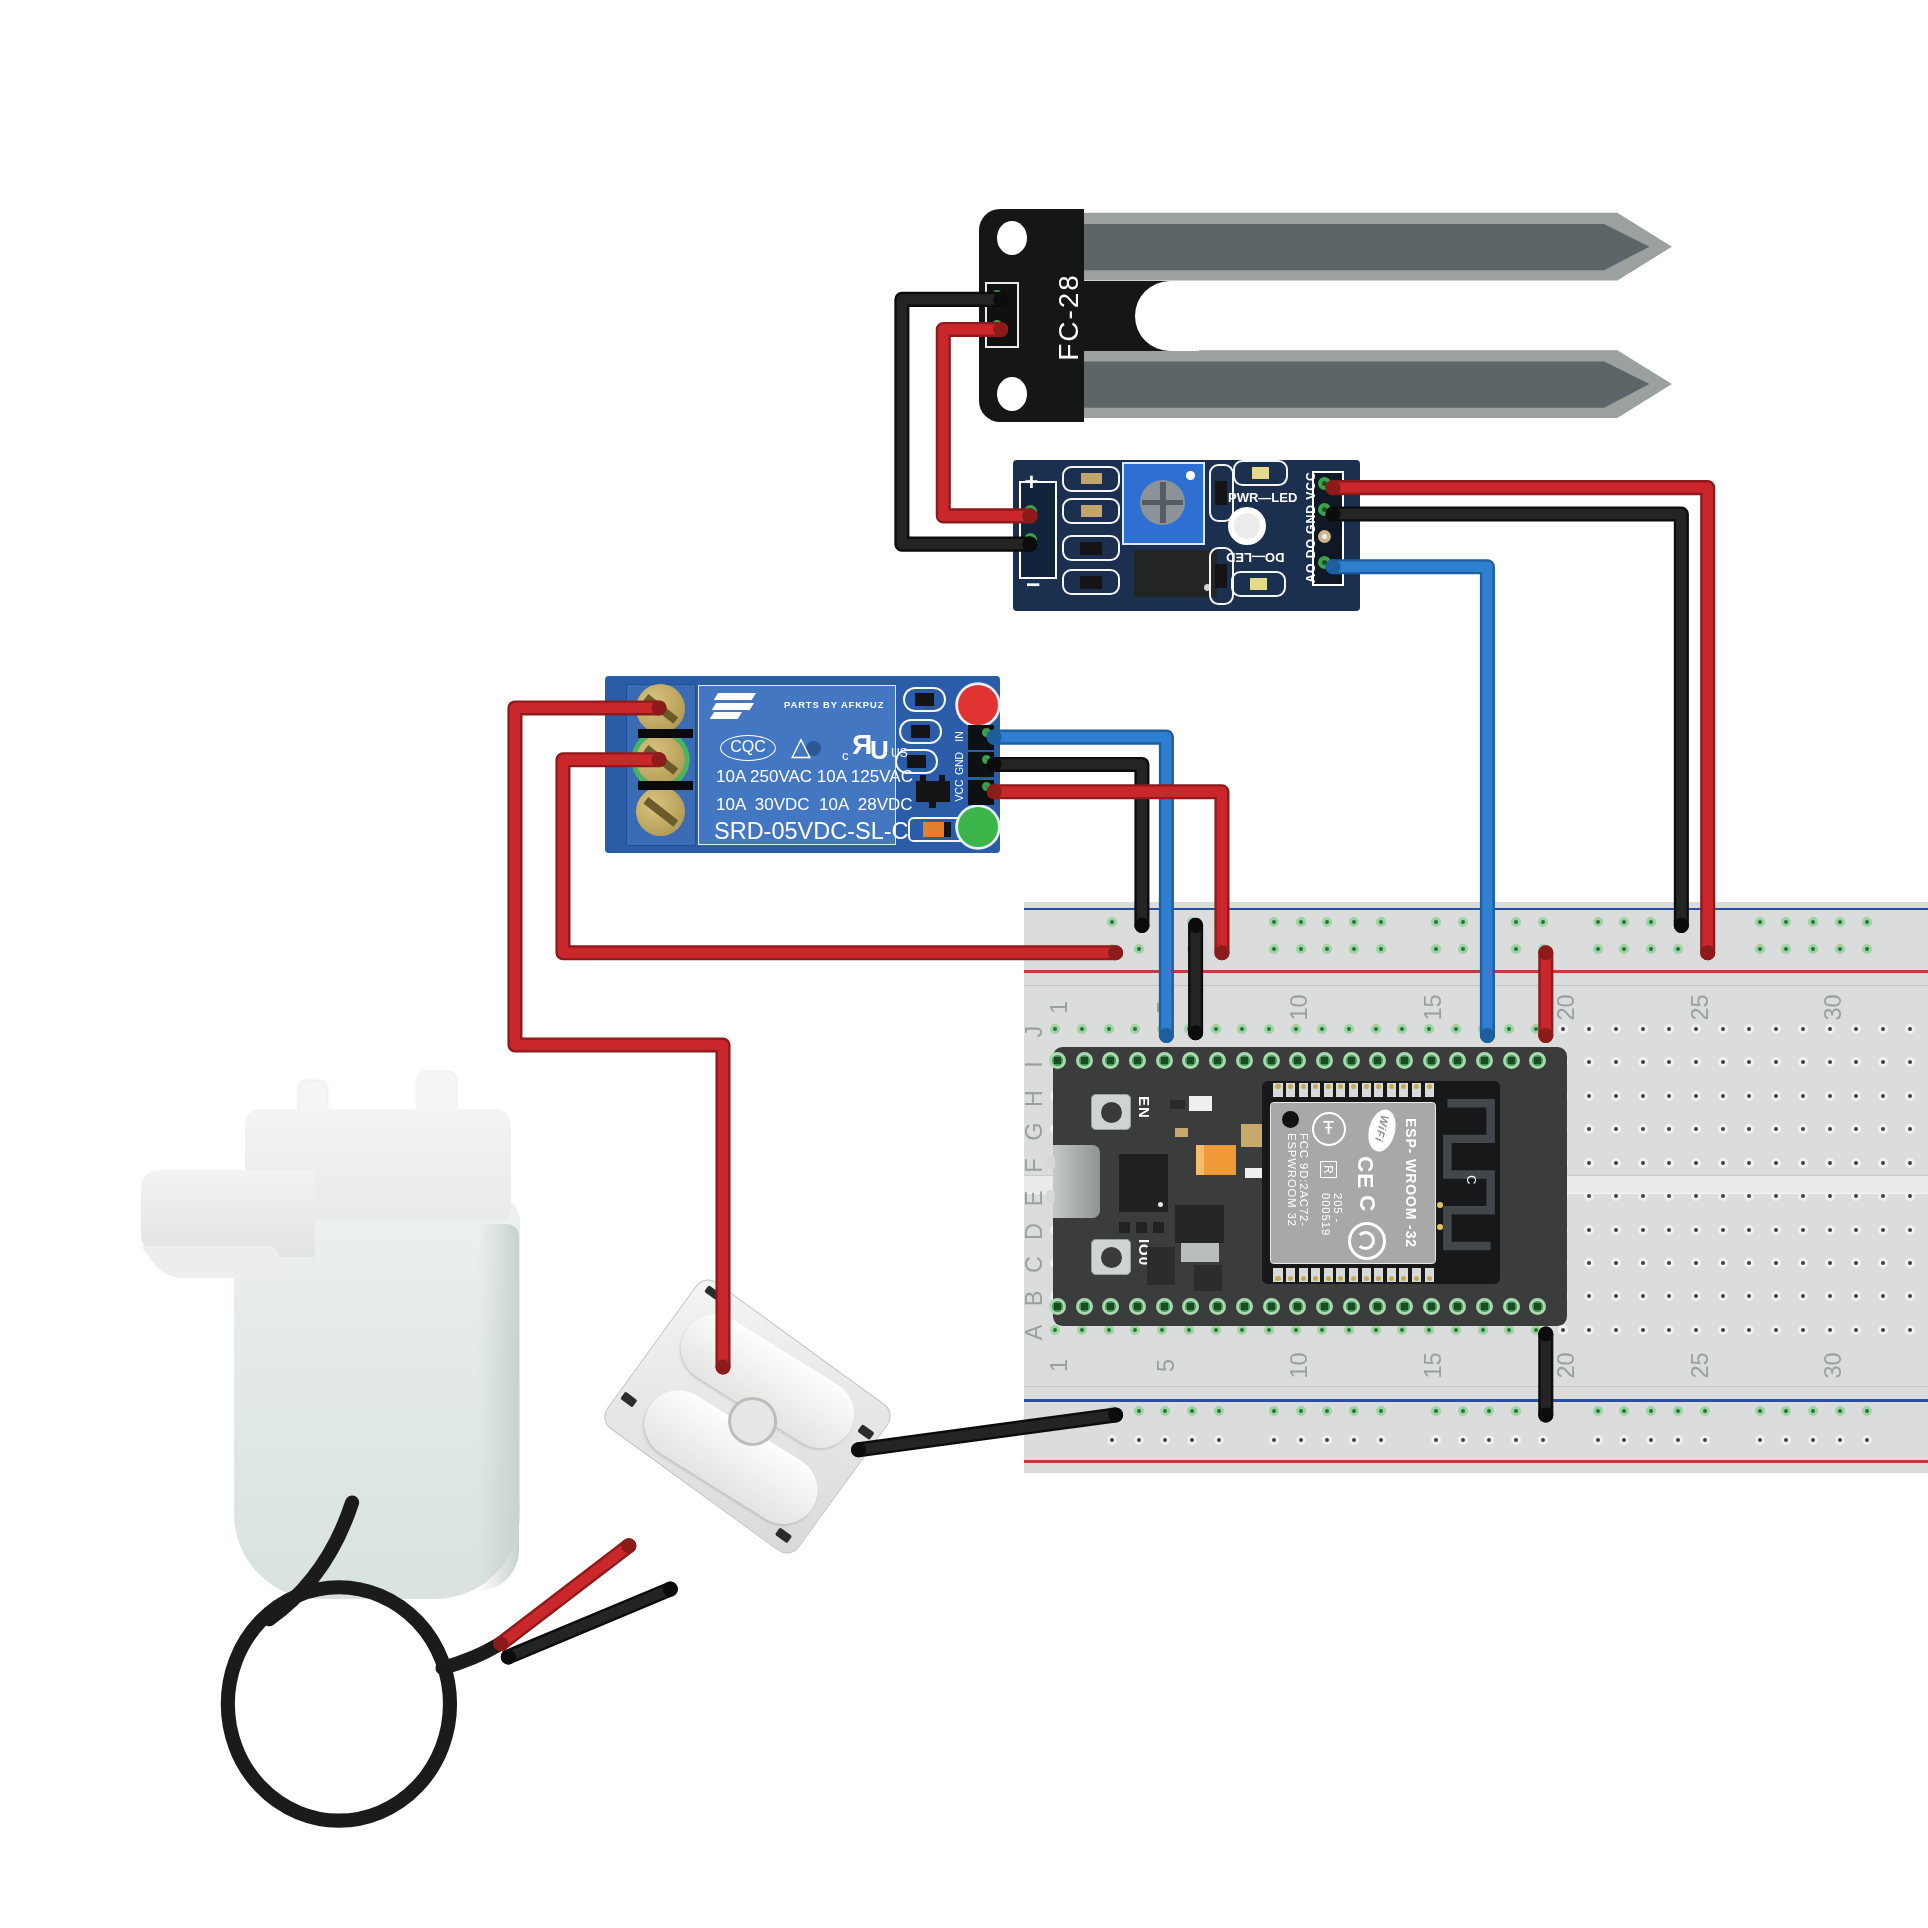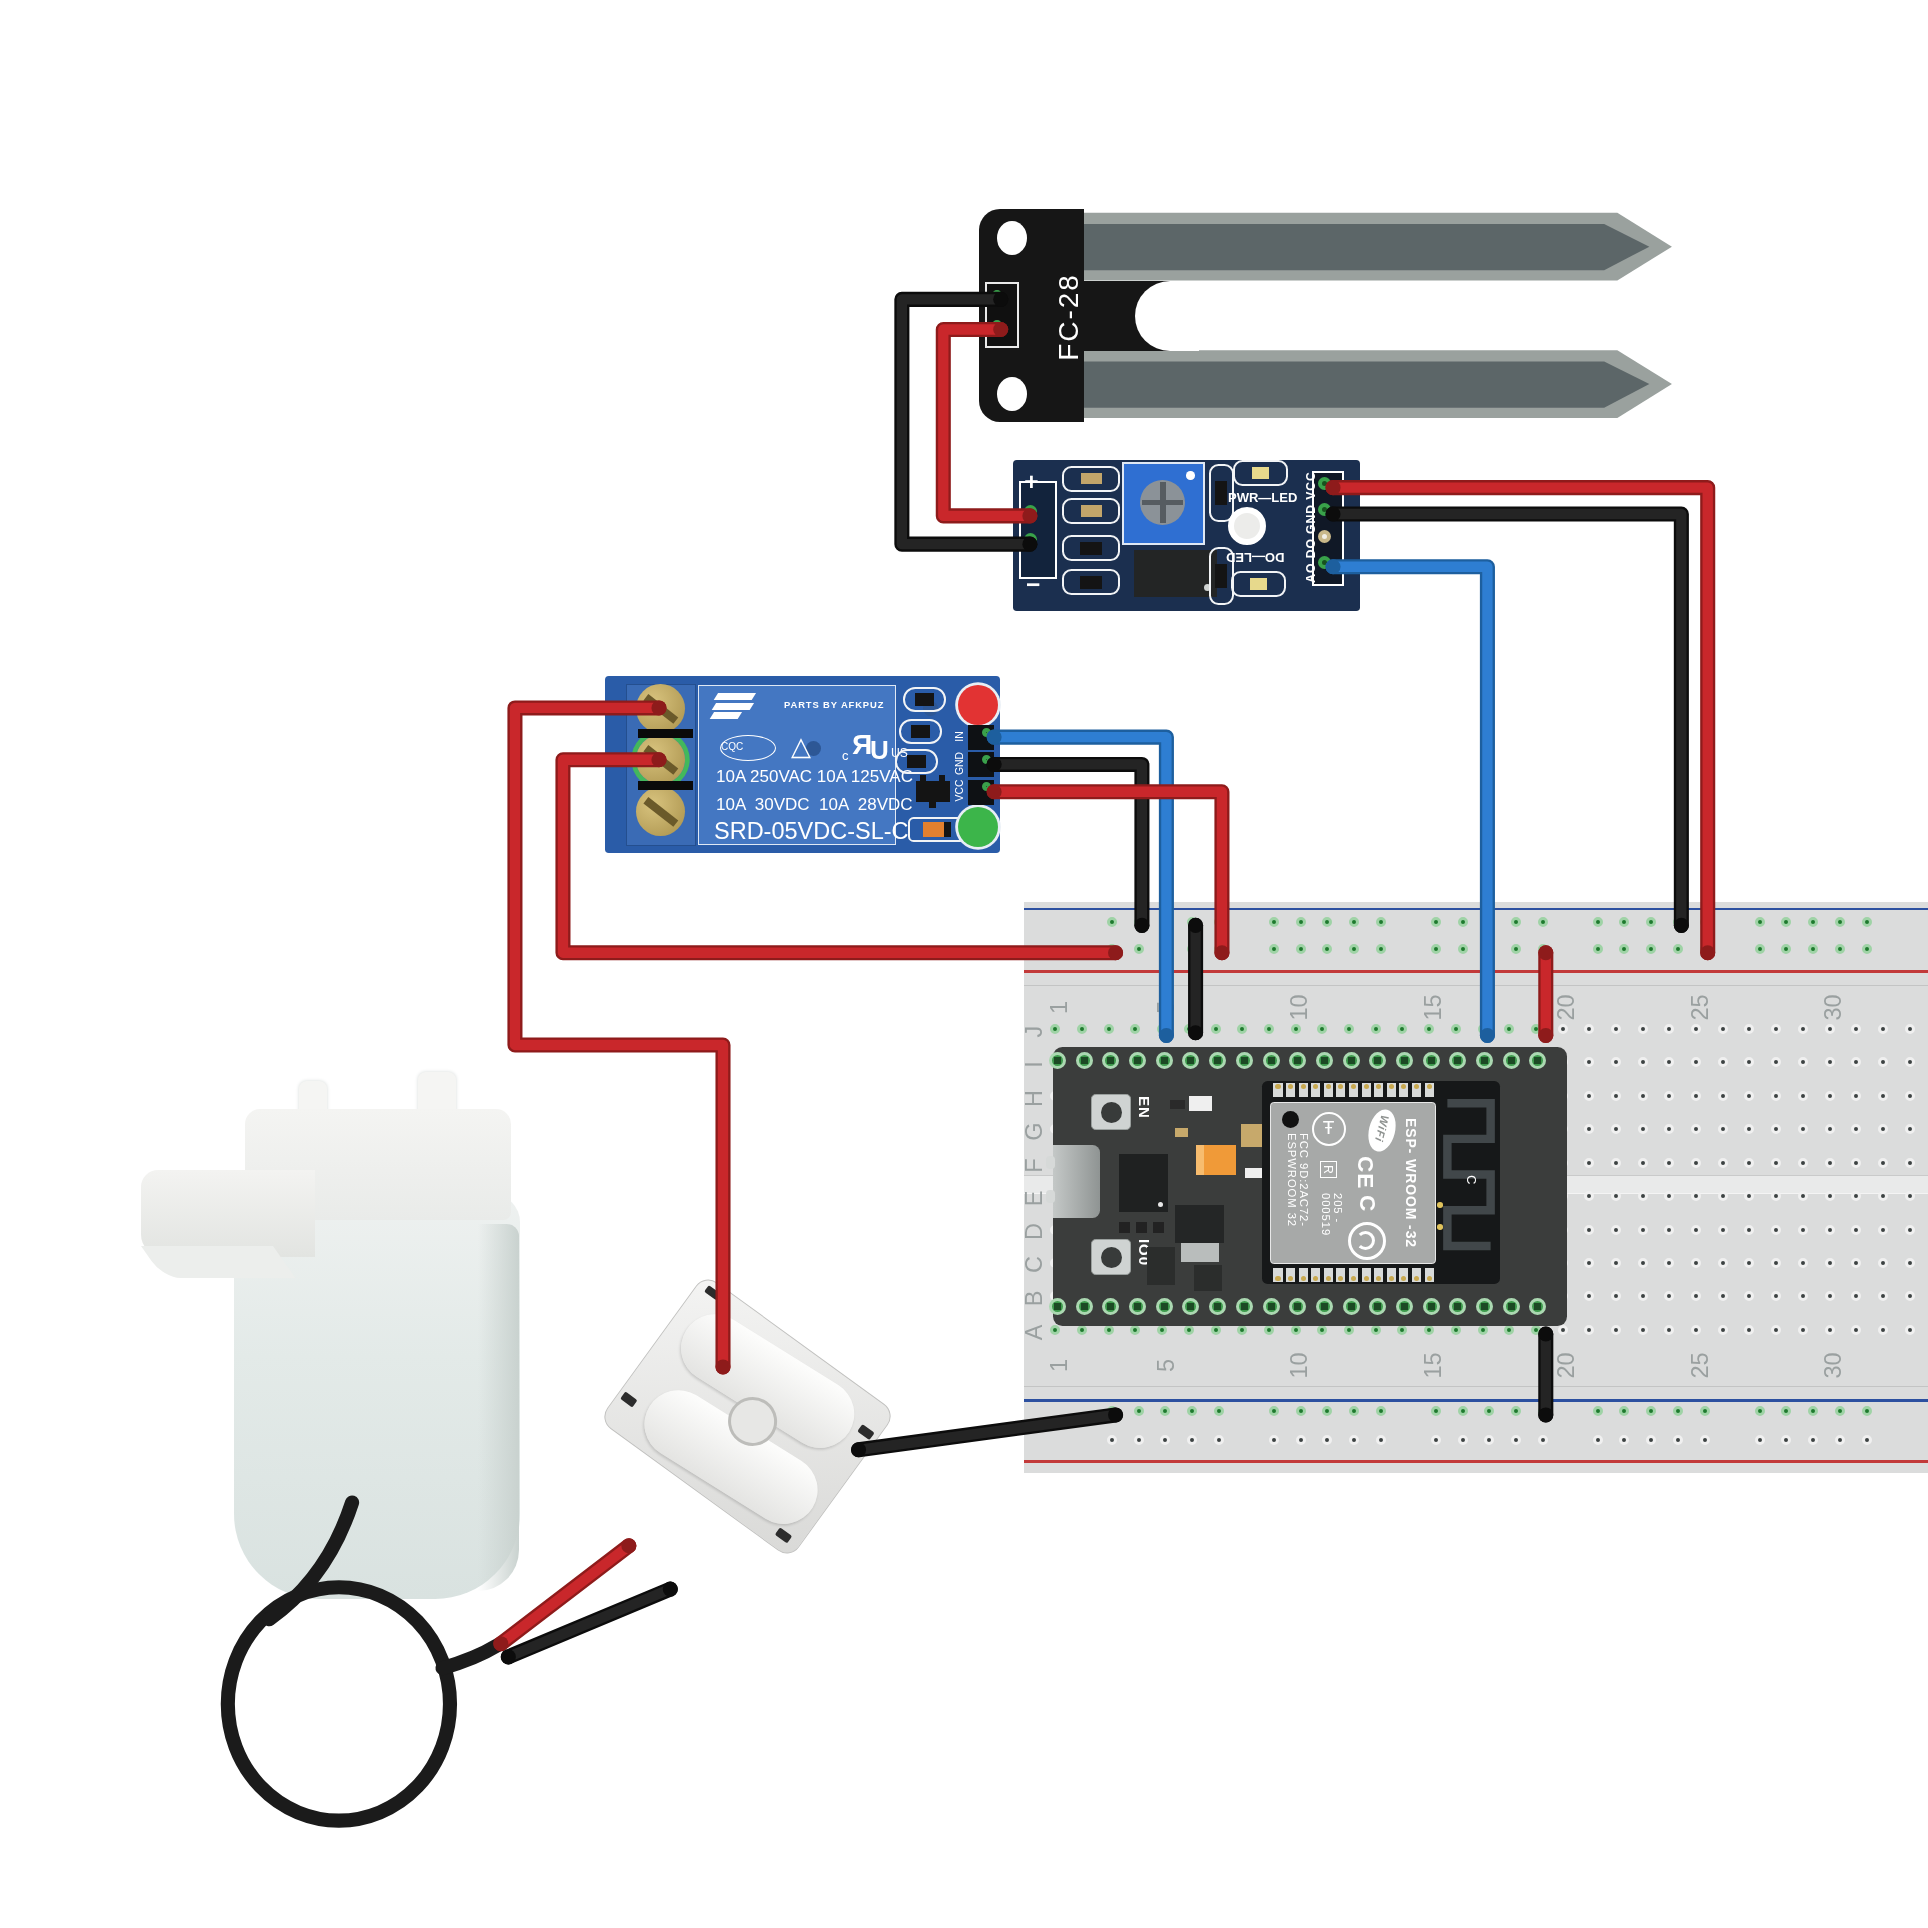--- a/index.html
+++ b/index.html
@@ -181,21 +181,21 @@
       </div>
     <div class="abs" style="left:33px;top:53px;width:55px;height:9.4px;background:#0a0a0a"></div>
     <div class="abs" style="left:33px;top:105px;width:55px;height:9.4px;background:#0a0a0a"></div>
     <div id="relay-cube">
       <div class="abs" style="left:17px;top:7.5px;width:38px;height:6.6px;background:#fff;transform:skewX(-32deg)"></div>
       <div class="abs" style="left:15px;top:17px;width:38px;height:6.6px;background:#fff;transform:skewX(-32deg)"></div>
       <div class="abs" style="left:13px;top:26px;width:28px;height:6.6px;background:#fff;transform:skewX(-32deg)"></div>
       <div class="relay-txt" style="left:85px;top:13px;font-size:9.4px;font-weight:bold;letter-spacing:0.9px">PARTS BY AFKPUZ</div>
       <div class="abs" style="left:224px;top:15px;width:15px;height:15px;border-radius:50%;background:#2d5795"></div>
       <div class="abs" style="left:107px;top:55px;width:15px;height:15px;border-radius:50%;background:#2d5795"></div>
-      <div class="relay-txt" style="left:21px;top:49px;width:56px;height:26px;border:1.9px solid #fff;border-radius:50%;font-size:10px;text-align:left;line-height:22.6px">CQC</div>
+      <div class="relay-txt" style="left:21px;top:49px;width:56px;height:26px;border:1.9px solid #fff;border-radius:50%;font-size:16px;text-align:center;line-height:22.6px">CQC</div>
       <div class="relay-txt" style="left:92px;top:45px;font-size:26px">△</div>
       <div class="relay-txt" style="left:143px;top:62px;font-size:13px">c</div>
       <div class="relay-txt" style="left:153px;top:43px;font-size:28px;font-weight:bold;transform:scaleX(-1)">R</div>
       <div class="relay-txt" style="left:171px;top:49px;font-size:26px;font-weight:bold">U</div>
       <div class="relay-txt" style="left:192px;top:60px;font-size:12.2px">US</div>
       <div class="relay-txt" style="left:17px;top:81px;font-size:17px">10A 250VAC 10A 125VAC</div>
       <div class="relay-txt" style="left:17px;top:109px;font-size:17px">10A  30VDC  10A  28VDC</div>
       <div class="relay-txt" style="left:15px;top:132px;font-size:23.5px">SRD-05VDC-SL-C</div>
     </div>
 

